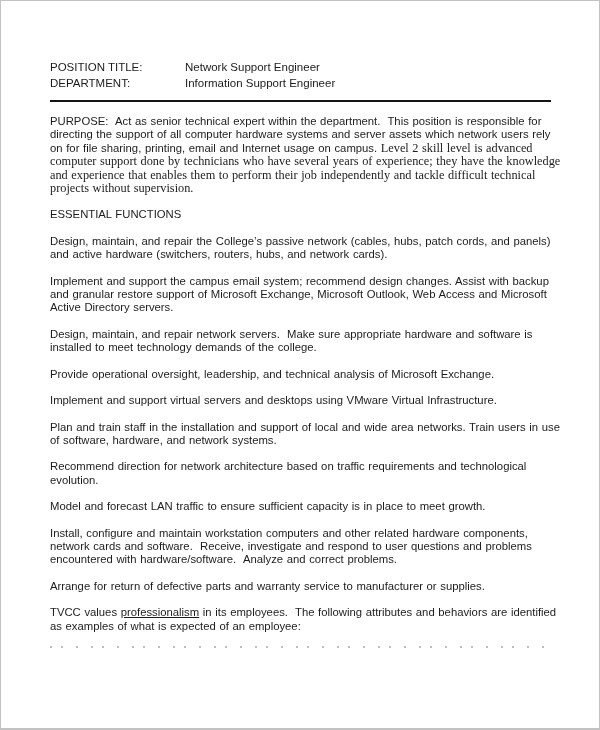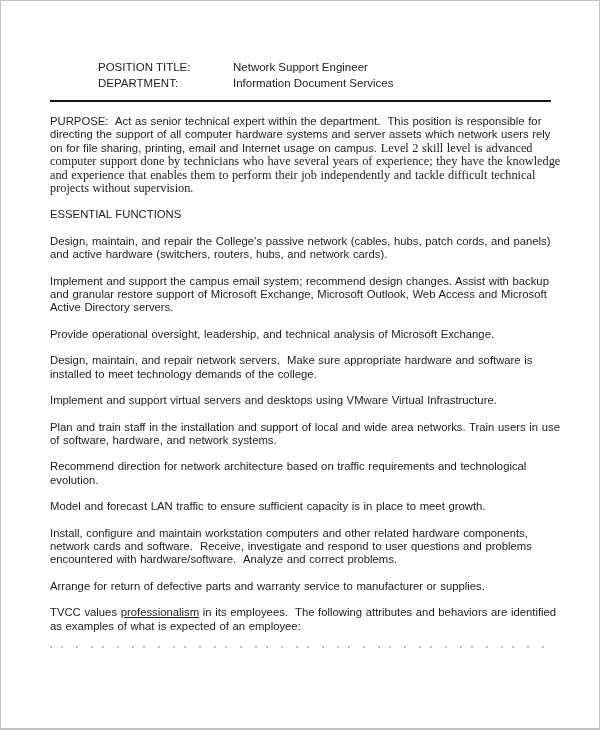--- a/index.html
+++ b/index.html
@@ -26,21 +26,20 @@
     padding: 59px 36px 0 49px;
   }
   .hdr-row {
     display: flex;
     line-height: 15.5px;
     font-size: 11.5px;
   }
   .hdr-label {
     width: 135px;
     flex: 0 0 135px;
-    margin-left: 48px;
   }
   .rule {
     border: none;
     border-top: 2px solid #151515;
     width: 501px;
     margin: 9px 0 0 0;
   }
   p.body-par {
     margin: 13px 0;
     white-space: pre-wrap;
@@ -82,33 +81,33 @@
 
 <div class="page">
   <div class="content">
 
     <div class="hdr-row">
         <span class="hdr-label">POSITION TITLE:</span>
         <span class="hdr-value">Network Support Engineer</span>
       </div>
     <div class="hdr-row">
         <span class="hdr-label">DEPARTMENT:</span>
-        <span class="hdr-value">Information Document Services</span>
+        <span class="hdr-value">Information Support Engineer</span>
       </div>
 
     <hr class="rule">
 
     <p class="body-par"><span>PURPOSE:  Act as senior technical expert within the department.  This position is responsible for directing the support of all computer hardware systems and server assets which network users rely on for file sharing, printing, email and Internet usage on campus. </span><span class="serif-part">Level 2 skill level is advanced computer support done by technicians who have several years of experience; they have the knowledge and experience that enables them to perform their job independently and tackle difficult technical projects without supervision.</span></p>
 
     <p class="body-par heading-par">ESSENTIAL FUNCTIONS</p>
 
     <p class="body-par first-func">Design, maintain, and repair the College’s passive network (cables, hubs, patch cords, and panels) and active hardware (switchers, routers, hubs, and network cards).</p>
     <p class="body-par">Implement and support the campus email system; recommend design changes. Assist with backup and granular restore support of Microsoft Exchange, Microsoft Outlook, Web Access and Microsoft Active Directory servers.</p>
+    <p class="body-par">Design, maintain, and repair network servers.  Make sure appropriate hardware and software is installed to meet technology demands of the college.</p>
     <p class="body-par">Provide operational oversight, leadership, and technical analysis of Microsoft Exchange.</p>
-    <p class="body-par">Design, maintain, and repair network servers.  Make sure appropriate hardware and software is installed to meet technology demands of the college.</p>
     <p class="body-par">Implement and support virtual servers and desktops using VMware Virtual Infrastructure.</p>
     <p class="body-par">Plan and train staff in the installation and support of local and wide area networks. Train users in use of software, hardware, and network systems.</p>
     <p class="body-par">Recommend direction for network architecture based on traffic requirements and technological evolution.</p>
     <p class="body-par">Model and forecast LAN traffic to ensure sufficient capacity is in place to meet growth.</p>
     <p class="body-par">Install, configure and maintain workstation computers and other related hardware components, network cards and software.  Receive, investigate and respond to user questions and problems encountered with hardware/software.  Analyze and correct problems.</p>
     <p class="body-par">Arrange for return of defective parts and warranty service to manufacturer or supplies.</p>
 
     <p class="body-par"><span>TVCC values </span><span class="underlined">professionalism</span><span> in its employees.  The following attributes and behaviors are identified as examples of what is expected of an employee:</span></p>
 
     <div class="clipped-next-line"></div>

